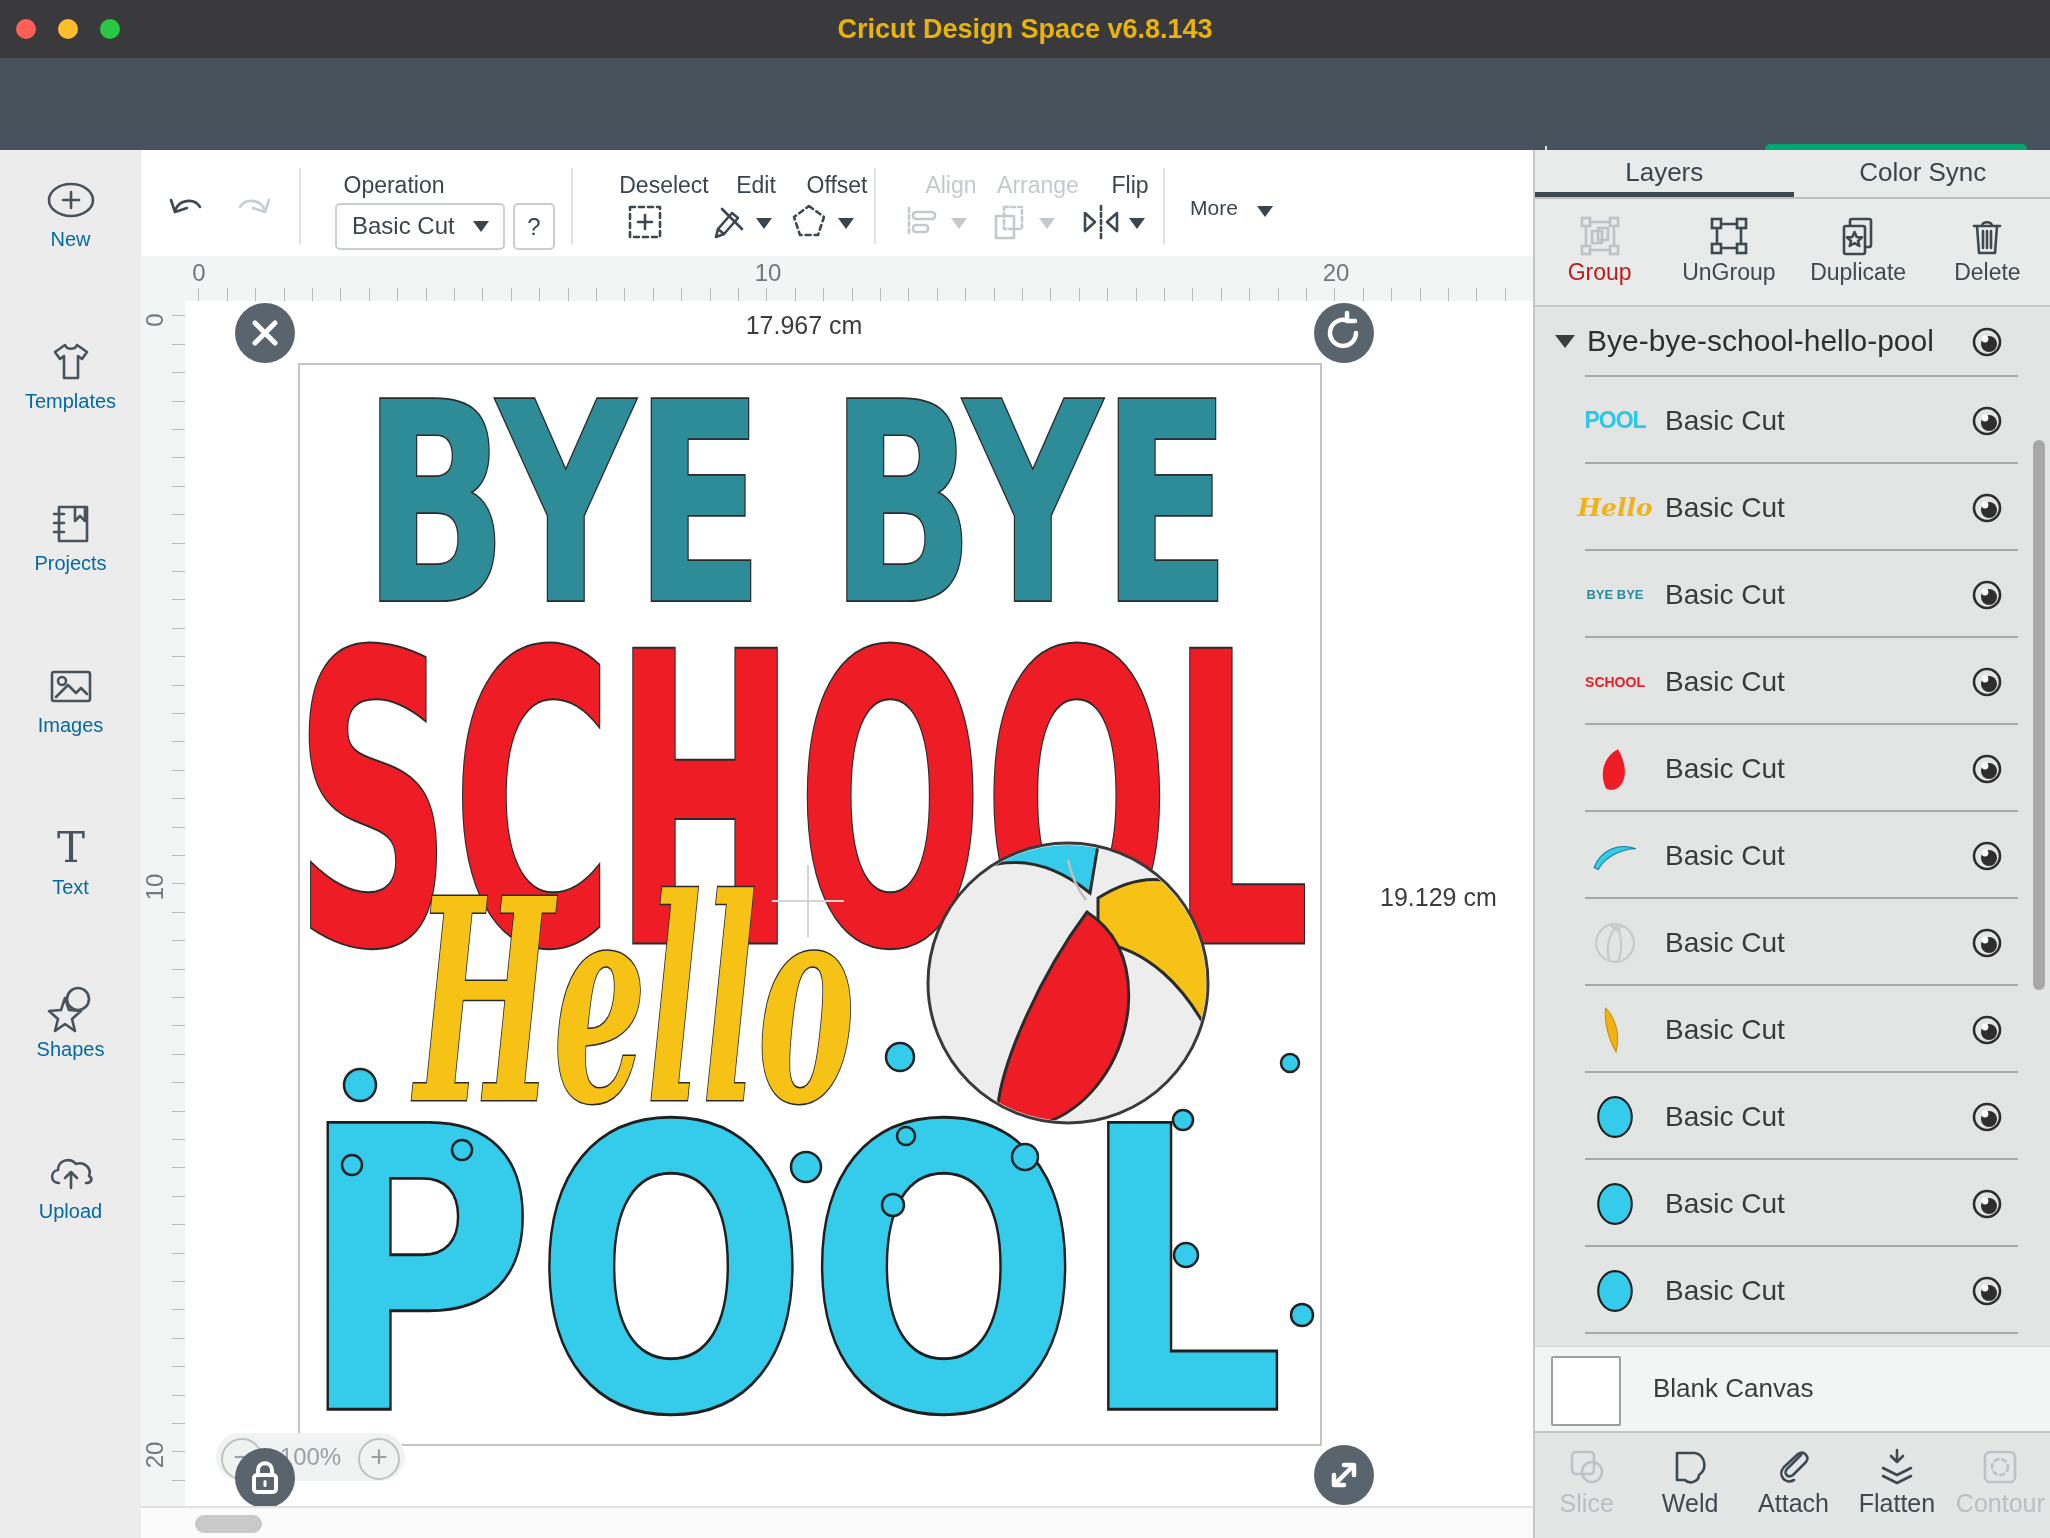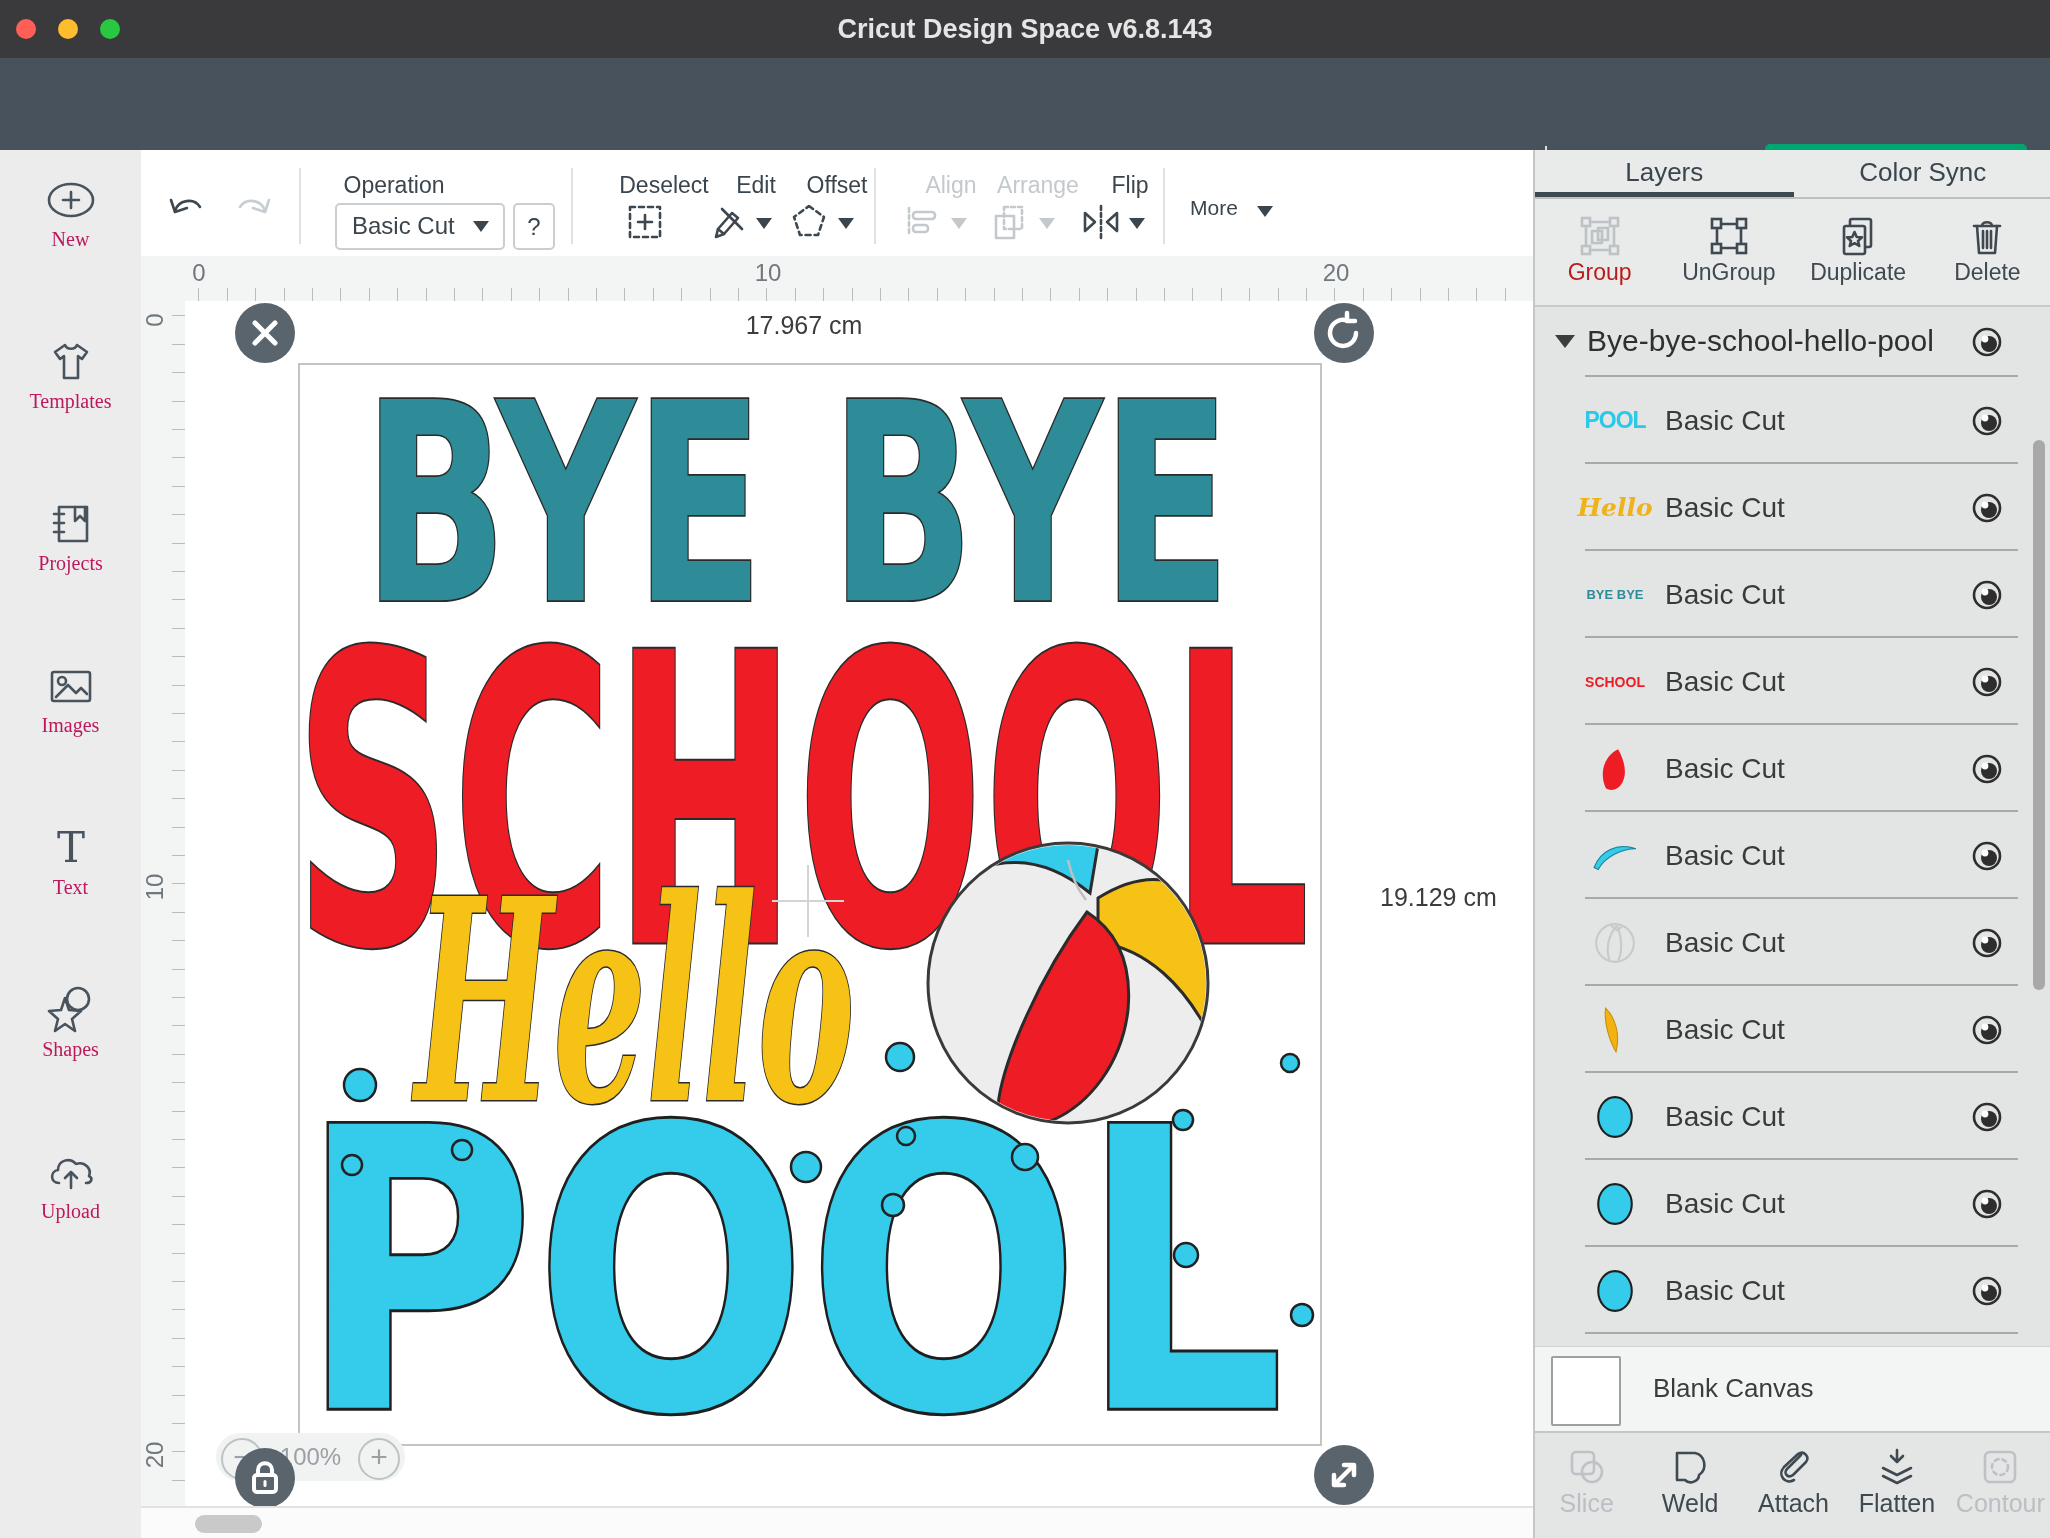--- a/index.html
+++ b/index.html
@@ -7,21 +7,21 @@
        font-family:"Liberation Sans",sans-serif;background:#fff;color:#3b454e;}
   .abs{position:absolute;}
 
   
   #titlebar{left:0;top:0;width:2050px;height:58px;background:#3a3a3c;}
   .tl{width:20px;height:20px;border-radius:50%;top:19px;}
   #tl-close{left:16px;background:#ff5f57;}
   #tl-min{left:58px;background:#febc2e;}
   #tl-max{left:100px;background:#28c840;}
   #win-title{left:0;top:0;width:100%;height:58px;line-height:58px;text-align:center;
-             color:#e5e5e5;font-size:27px;font-weight:bold;}
+             color:#eab308;font-size:27px;font-weight:bold;}
 
   
   #header{left:0;top:58px;width:2050px;height:92px;background:#47525c;}
   #hamburger{left:44px;top:95px;width:48px;height:33px;cursor:pointer;}
   #hamburger div{height:5px;background:#fff;border-radius:3px;margin-bottom:9px;}
   #nav-canvas{left:141px;top:93px;font-size:30px;color:#fff;}
   #doc-title{left:600px;top:93px;width:310px;text-align:center;font-size:30px;color:#fff;}
   .hdr-link{top:95px;font-size:27px;color:#fff;cursor:pointer;}
   #my-projects{left:1278px;}
   #save-link{left:1447px;}
@@ -29,21 +29,21 @@
   #machine-select{left:1598px;top:95px;font-size:27px;color:#fff;cursor:pointer;}
   #machine-chevron{left:1700px;top:103px;width:15px;height:15px;border-right:3px solid #fff;
       border-bottom:3px solid #fff;transform:rotate(45deg);}
   #make-it{left:1765px;top:86px;width:262px;height:46px;border-radius:5px;
       text-align:center;line-height:46px;font-size:28px;color:#fff;cursor:pointer;}
 
   
   #sidebar{left:0;top:150px;width:141px;height:1388px;background:#ececec;border-right:1px solid #d9d9d9;}
   .side-item{position:relative;width:141px;height:138px;text-align:center;cursor:pointer;}
   .side-item .side-icon{display:block;margin:24px auto 2px auto;width:52px;height:52px;}
-  .side-item .side-label{font-size:20px;color:#be185d;font-family:Liberation Serif, serif;}
+  .side-item .side-label{font-size:20px;color:#0369a1;}
   .side-icon svg{width:52px;height:52px;}
 
   
   #toolbar{left:141px;top:150px;width:1392px;height:106px;background:#fff;border-bottom:2px solid #d8dbdd;}
   .tb-label{position:absolute;top:22px;font-size:23px;color:#3b454e;transform:translateX(-50%);margin-left:19px;}
   .tb-label.dis{color:#c3c9cd;}
   .tb-div{position:absolute;top:18px;width:2px;height:76px;background:#dfe2e4;}
   .icon32 svg{width:40px;height:40px;}
   .caret{position:absolute;width:0;height:0;border-left:8px solid transparent;
       border-right:8px solid transparent;border-top:11px solid #3b454e;}

